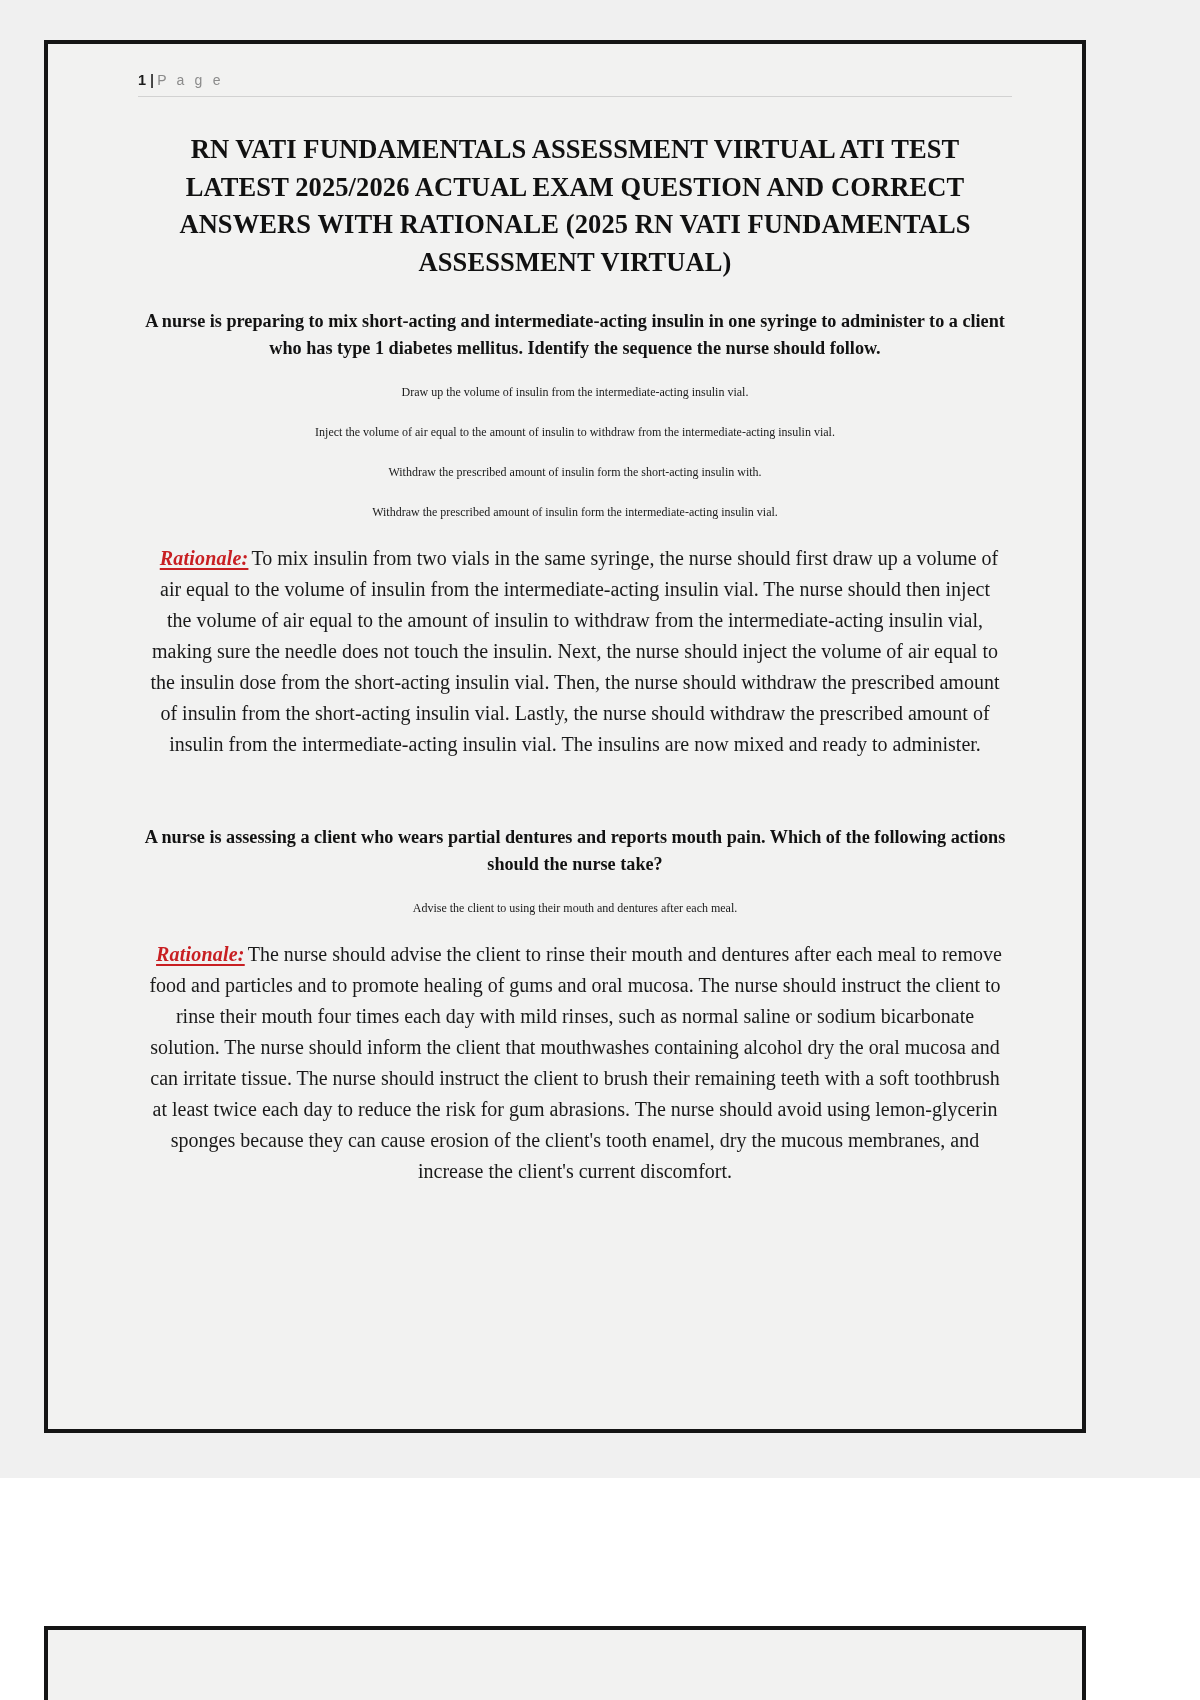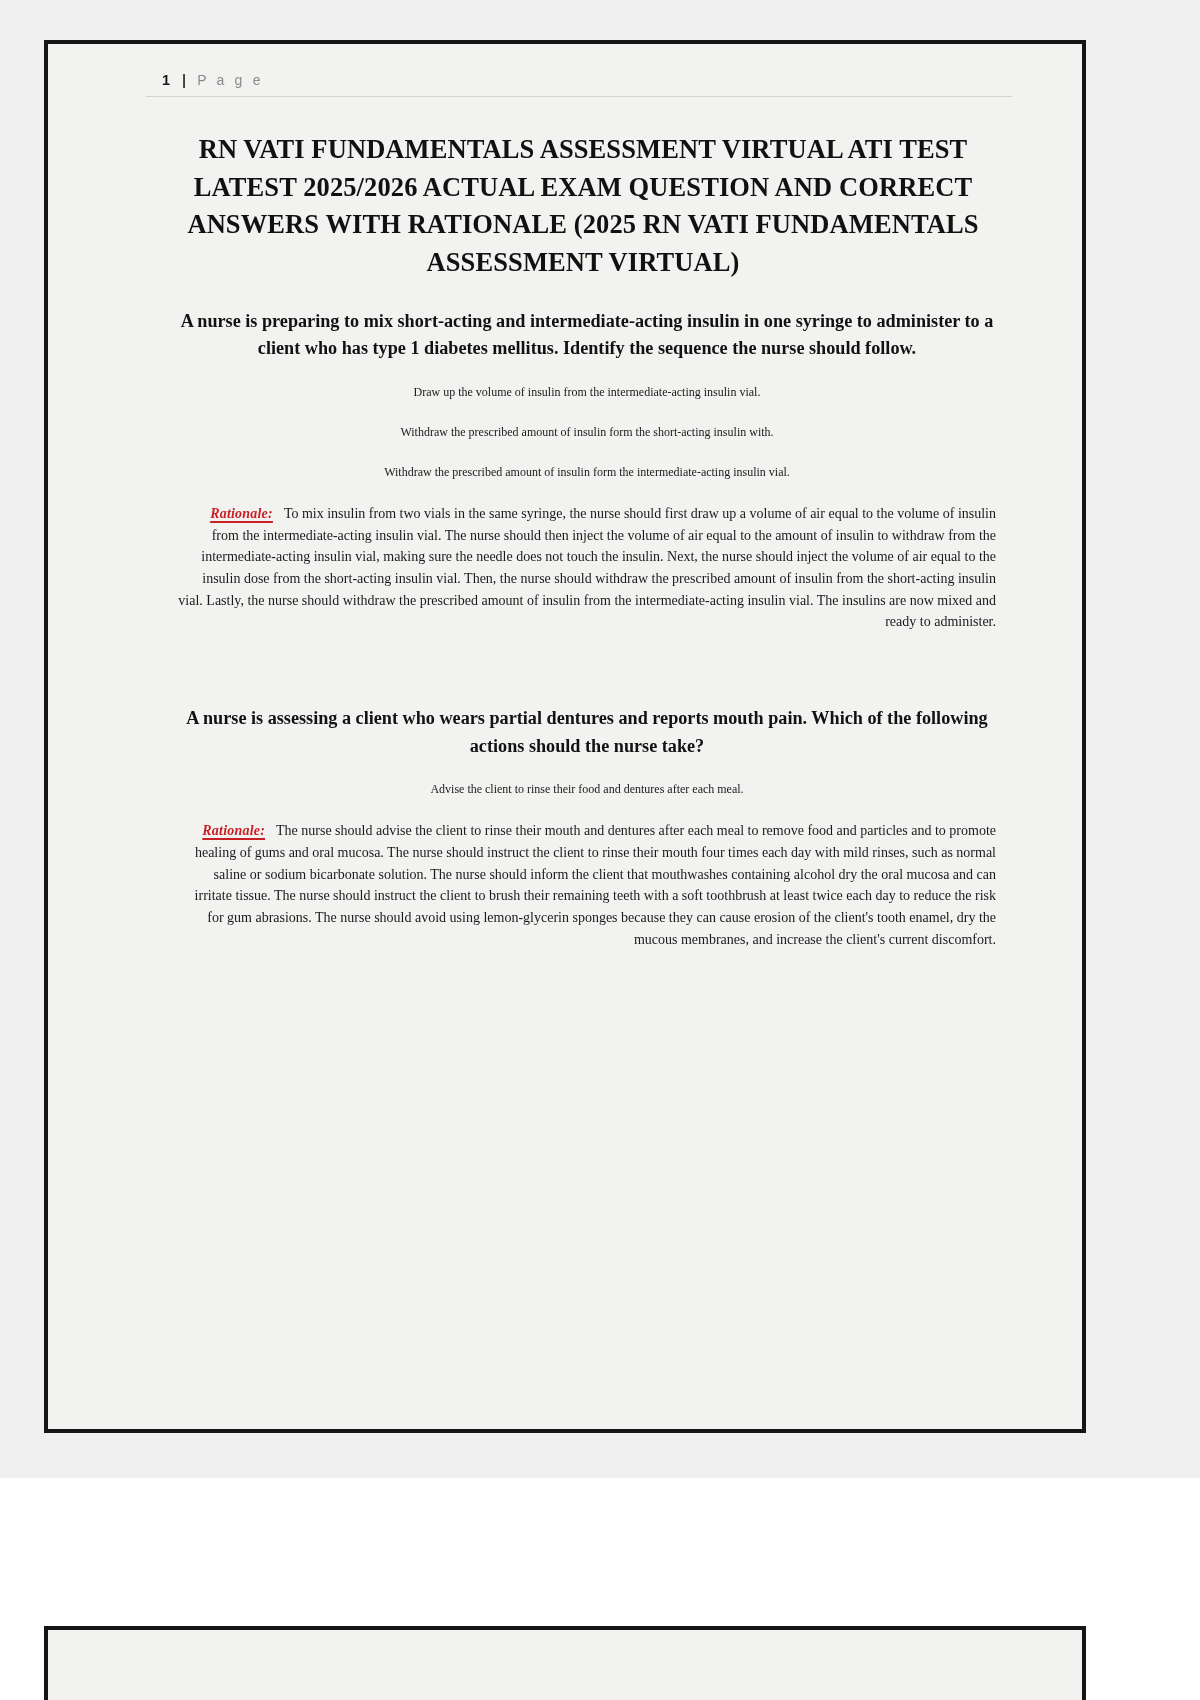--- a/index.html
+++ b/index.html
@@ -1,15 +1,15 @@
 <!DOCTYPE html>
 <html><head>
 <meta charset="utf-8">
 <style>
-  * { box-sizing: border-box; padding-left: 8px; }
+  * { box-sizing: border-box; }
   html, body {
     margin: 0;
     padding: 0;
     width: 1200px;
     height: 1700px;
     background: #f2f2f2;
     font-family: "Liberation Serif", "DejaVu Serif", serif;
     -webkit-font-smoothing: antialiased;
   }
 
@@ -89,26 +89,26 @@
 
   .option {
     font-size: 12px;
     line-height: 1.5;
     color: #1a1a1a;
     margin: 0 0 22px 0;
     text-align: center;
   }
 
   .rationale {
-    font-size: 14px;
+    font-size: 20px;
     line-height: 1.55;
     color: #1a1a1a;
-    margin: 16px;
+    margin: 8px;
     text-indent: 8px;
-    text-align: right;
+    text-align: center;
   }
   .rationale-label {
     font-weight: bold;
     font-style: italic;
     color: #c81f22;
     text-decoration: underline;
     text-decoration-color: #c81f22;
     text-underline-offset: 3px;
     text-decoration-thickness: 1.6px;
     letter-spacing: 0.2px;
@@ -148,32 +148,33 @@
       <div class="page-header">
         <span class="ph-num">1</span><span class="ph-bar">|</span><span class="ph-word">P a g e</span>
       </div>
 
       <h1 class="doc-title">RN VATI FUNDAMENTALS ASSESSMENT VIRTUAL ATI TEST LATEST 2025/2026 ACTUAL EXAM QUESTION AND CORRECT ANSWERS WITH RATIONALE (2025 RN VATI FUNDAMENTALS ASSESSMENT VIRTUAL)</h1>
 
       <div class="qa-block">
         <p class="question">A nurse is preparing to mix short-acting and intermediate-acting insulin in one syringe to administer to a client who has type 1 diabetes mellitus. Identify the sequence the nurse should follow.</p>
 
         <p class="option">Draw up the volume of insulin from the intermediate-acting insulin vial.</p>
+        <p class="option">Inject the volume of air equal to the amount of insulin to withdraw from the intermediate-acting insulin vial.</p>
         <p class="option">Withdraw the prescribed amount of insulin form the short-acting insulin with.</p>
         <p class="option">Withdraw the prescribed amount of insulin form the intermediate-acting insulin vial.</p>
 
         <p class="rationale"><span class="rationale-label">Rationale:</span><span>To mix insulin from two vials in the same syringe, the nurse should first draw up a volume of air equal to the volume of insulin from the intermediate-acting insulin vial. The nurse should then inject the volume of air equal to the amount of insulin to withdraw from the intermediate-acting insulin vial, making sure the needle does not touch the insulin. Next, the nurse should inject the volume of air equal to the insulin dose from the short-acting insulin vial. Then, the nurse should withdraw the prescribed amount of insulin from the short-acting insulin vial. Lastly, the nurse should withdraw the prescribed amount of insulin from the intermediate-acting insulin vial. The insulins are now mixed and ready to administer.</span></p>
       </div>
 
       <div class="gap-lg"></div>
 
       <div class="qa-block" style="margin-top:0;">
         <p class="question">A nurse is assessing a client who wears partial dentures and reports mouth pain. Which of the following actions should the nurse take?</p>
 
-        <p class="option">Advise the client to rinse their food and dentures after each meal.</p>
+        <p class="option">Advise the client to using their mouth and dentures after each meal.</p>
 
         <p class="rationale"><span class="rationale-label">Rationale:</span><span>The nurse should advise the client to rinse their mouth and dentures after each meal to remove food and particles and to promote healing of gums and oral mucosa. The nurse should instruct the client to rinse their mouth four times each day with mild rinses, such as normal saline or sodium bicarbonate solution. The nurse should inform the client that mouthwashes containing alcohol dry the oral mucosa and can irritate tissue. The nurse should instruct the client to brush their remaining teeth with a soft toothbrush at least twice each day to reduce the risk for gum abrasions. The nurse should avoid using lemon-glycerin sponges because they can cause erosion of the client's tooth enamel, dry the mucous membranes, and increase the client's current discomfort.</span></p>
       </div>
 
     </div>
   </div>
 
   <div class="sheet-gap"></div>
   <div class="page2-edge"></div>
 

